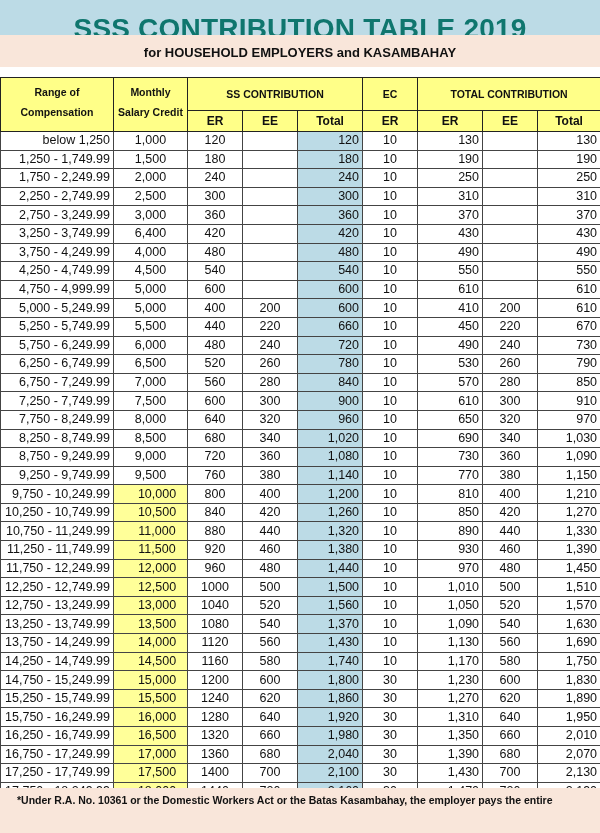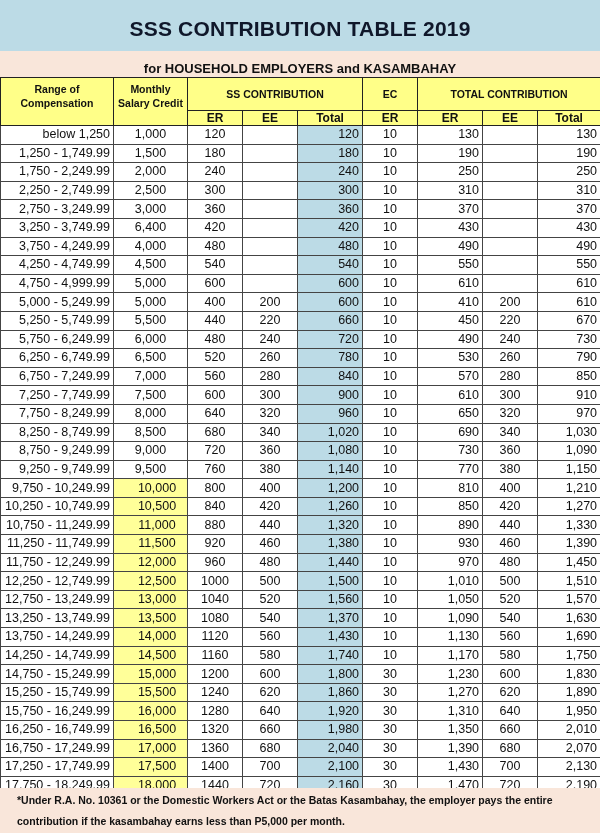--- a/index.html
+++ b/index.html
@@ -1,25 +1,25 @@
 <!DOCTYPE html>
 <html><head>
 <meta charset="utf-8">
 <style>
   html, body { margin:0; padding:0; background:#ffffff; }
   body { width:600px; height:833px; overflow:hidden; font-family:"Liberation Sans", "DejaVu Sans", sans-serif; position:relative; }
   .title-band { position:absolute; left:0; top:0; width:600px; height:51px; background:#bcdbe6; display:flex; align-items:center; justify-content:center; }
-  .title { font-family:"Liberation Sans", sans-serif; font-weight:bold; font-size:21px; color:#0f172a; letter-spacing:0.2px; padding-top:6px; }
-  .subtitle-band { position:absolute; left:0; top:51px; width:600px; height:32px; background:#f9e6da; display:flex; align-items:center; justify-content:center; }
+  .title { font-family:"Liberation Sans", sans-serif; font-weight:bold; font-size:28px; color:#0f766e; letter-spacing:0.2px; padding-top:6px; }
+  .subtitle-band { position:absolute; left:0; top:35px; width:600px; height:32px; background:#f9e6da; display:flex; align-items:center; justify-content:center; }
   .subtitle { font-weight:bold; font-size:13px; color:#111; padding-top:2px; }
   table.sss { position:absolute; left:0; top:77px; width:600px; border-collapse:collapse; table-layout:fixed; font-size:12.5px; color:#111; }
   table.sss col.c0 { width:113px; } table.sss col.c1 { width:74px; } table.sss col.c2 { width:55px; }
   table.sss col.c3 { width:55px; } table.sss col.c4 { width:65px; } table.sss col.c5 { width:55px; }
   table.sss col.c6 { width:65px; } table.sss col.c7 { width:55px; } table.sss col.c8 { width:63px; }
-  table.sss th { background:#ffff88; font-weight:bold; font-size:10.5px; border:1px solid #222; padding:0; line-height:14px; text-align:center; }
+  table.sss th { background:#ffff88; font-weight:bold; font-size:10.5px; border:1px solid #222; padding:0; line-height:20px; text-align:center; }
   table.sss thead tr.h1 th { height:32px; }
   table.sss thead tr.h1 th.tall { vertical-align:top; padding-top:4px; }
   table.sss thead tr.h2 th { height:13px; font-weight:bold; font-size:12px; }
   table.sss td { border:1px solid #444; height:17.6px; padding:0 3px; line-height:17px; white-space:nowrap; }
   table.sss td.r { text-align:right; }
   table.sss td.c { text-align:center; }
   table.sss td.msc-hl { background:#ffff99;padding-left:16px; }
   table.sss td.tot { background:#bcdbe6; }
   .foot-band { position:absolute; left:0; top:788px; width:600px; height:45px; background:#f9e6da; }
   .foot-line { position:absolute; left:17px; font-size:10.5px; font-weight:bold; color:#111; }
@@ -492,14 +492,13 @@
         <td class="c">30</td>
         <td class="r">1,590</td>
         <td class="c">780</td>
         <td class="r">2,370</td>
       </tr>
     </tbody>
 </table>
 
 <div class="foot-band">
   <div class="foot-line" style="top:6px;">*Under R.A. No. 10361 or the Domestic Workers Act or the Batas Kasambahay, the employer pays the entire</div>
-  <div class="foot-line" style="top:27px;">contribution if the kasambahay earns less than P5,000 per month.</div>
 </div>
 
 </body></html>

